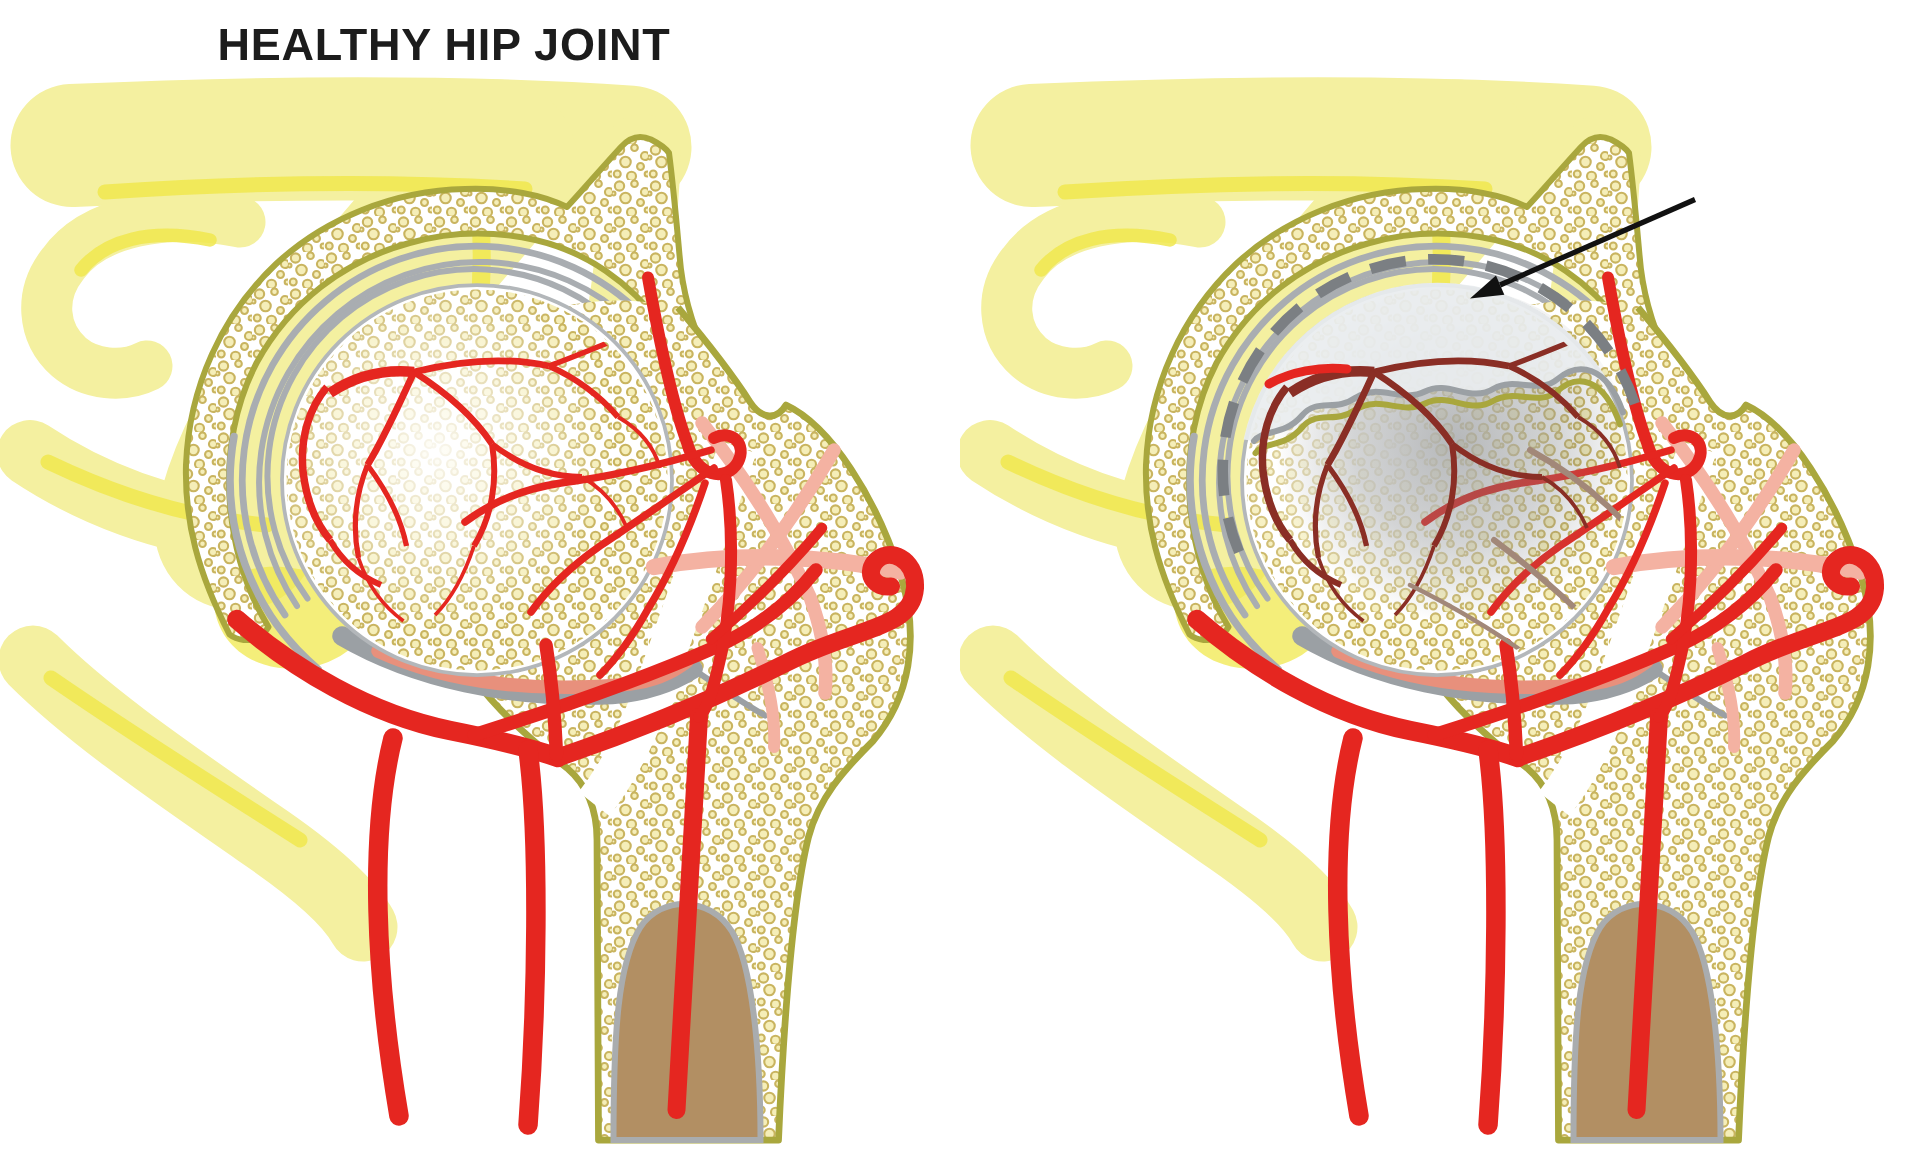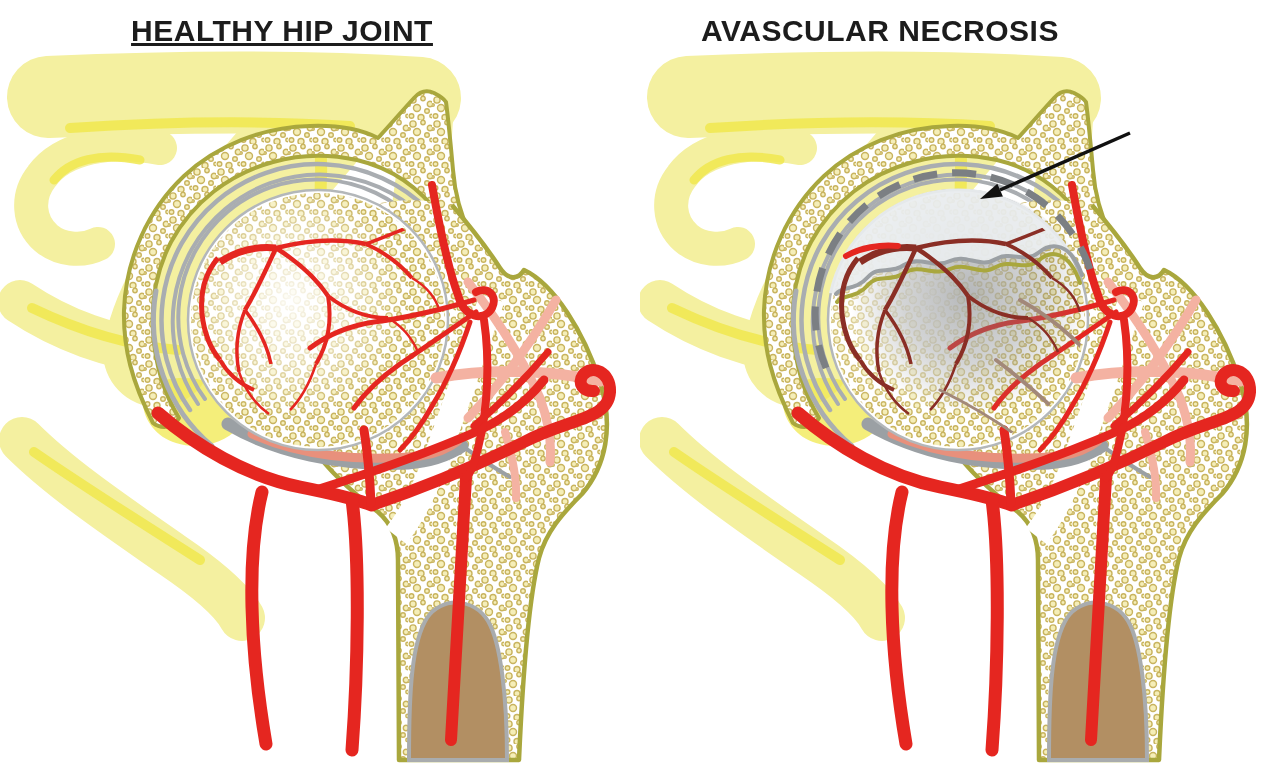--- a/index.html
+++ b/index.html
@@ -2,21 +2,21 @@
 <html style="--canvas: #ffffff; --ink: #1c1c1c; --pelvis: #f4f0a0; --pelvis_highlight: #f0e84e; --bone_outline: #a9a73d; --speckle_ring: #c9b45f; --speckle_fill: #f5eeb8; --cartilage: #a9adb1; --head_outline: #b3b7ba; --artery: #e52620; --vessel_pink: #f4b2a2; --ligament_salmon: #e8907c; --band_gray: #9ba0a4; --marrow_brown: #b28f63; --marrow_outline: #a9acae; --necrotic_vessel: #8a2e25; --necrotic_faded: #a28879; --collapse_gap: #e9edef; --collapse_dash: #7b7f83;"><head>
 <meta charset="utf-8">
 <style>
   html,body{margin:0;padding:0;background:#fff;}
   .stage{position:relative;width:1280px;height:768px;background:var(--canvas,#fff);overflow:hidden;
          font-family:"Liberation Sans",sans-serif;}
   .panel{position:absolute;top:0;width:640px;height:768px;}
   .panel.left{left:0;} .panel.right{left:640px;}
   .title{position:absolute;top:13px;font-weight:600;font-size:30px;line-height:1.2;
          letter-spacing:.5px;color:var(--ink,#1c1c1c);text-align:center;}
-  .t-left{left:32px;width:500px;text-decoration:underline;}
+  .t-left{left:46px;width:500px;}
   .t-right{left:660px;width:440px;}
   .annot{position:absolute;left:1097px;top:90px;width:180px;text-align:center;
          font-size:23px;line-height:1.2;font-weight:500;color:#141414;}
   .pyStroke{fill:none;stroke:var(--pelvis);stroke-linecap:round;}
   .hi{fill:none;stroke:var(--pelvis_highlight);stroke-linecap:round;opacity:.85;}
   .hiFill{fill:var(--pelvis_highlight);opacity:.75;}
   .boneEdge{fill:none;stroke:var(--bone_outline);stroke-width:4.5;stroke-linejoin:round;}
   .speck{fill:url(#speckPat);}
   .cart{fill:none;stroke:var(--cartilage);stroke-linecap:round;}
   .headOut{fill:none;stroke:var(--head_outline);stroke-width:2.5;}
@@ -193,14 +193,13 @@
     </g>
     <path class="artery" stroke-width="6" d="M206,256 C220,248 240,244 258,246"></path>
     <path class="dashArc" d="M186,368 A141,141 0 1 1 452,276"></path>
     <g>
       <path class="arrowLn" d="M360,190 L490,133"></path>
       <polygon class="arrowHd" points="340,199 362.9,196.5 357.3,183.7"></polygon>
     </g>
   </svg>
 
   <div class="title t-left">HEALTHY HIP JOINT</div>
-  <div class="title t-right">AVASCULAR NECROSIS</div>
 </div>
 
 </body></html>

